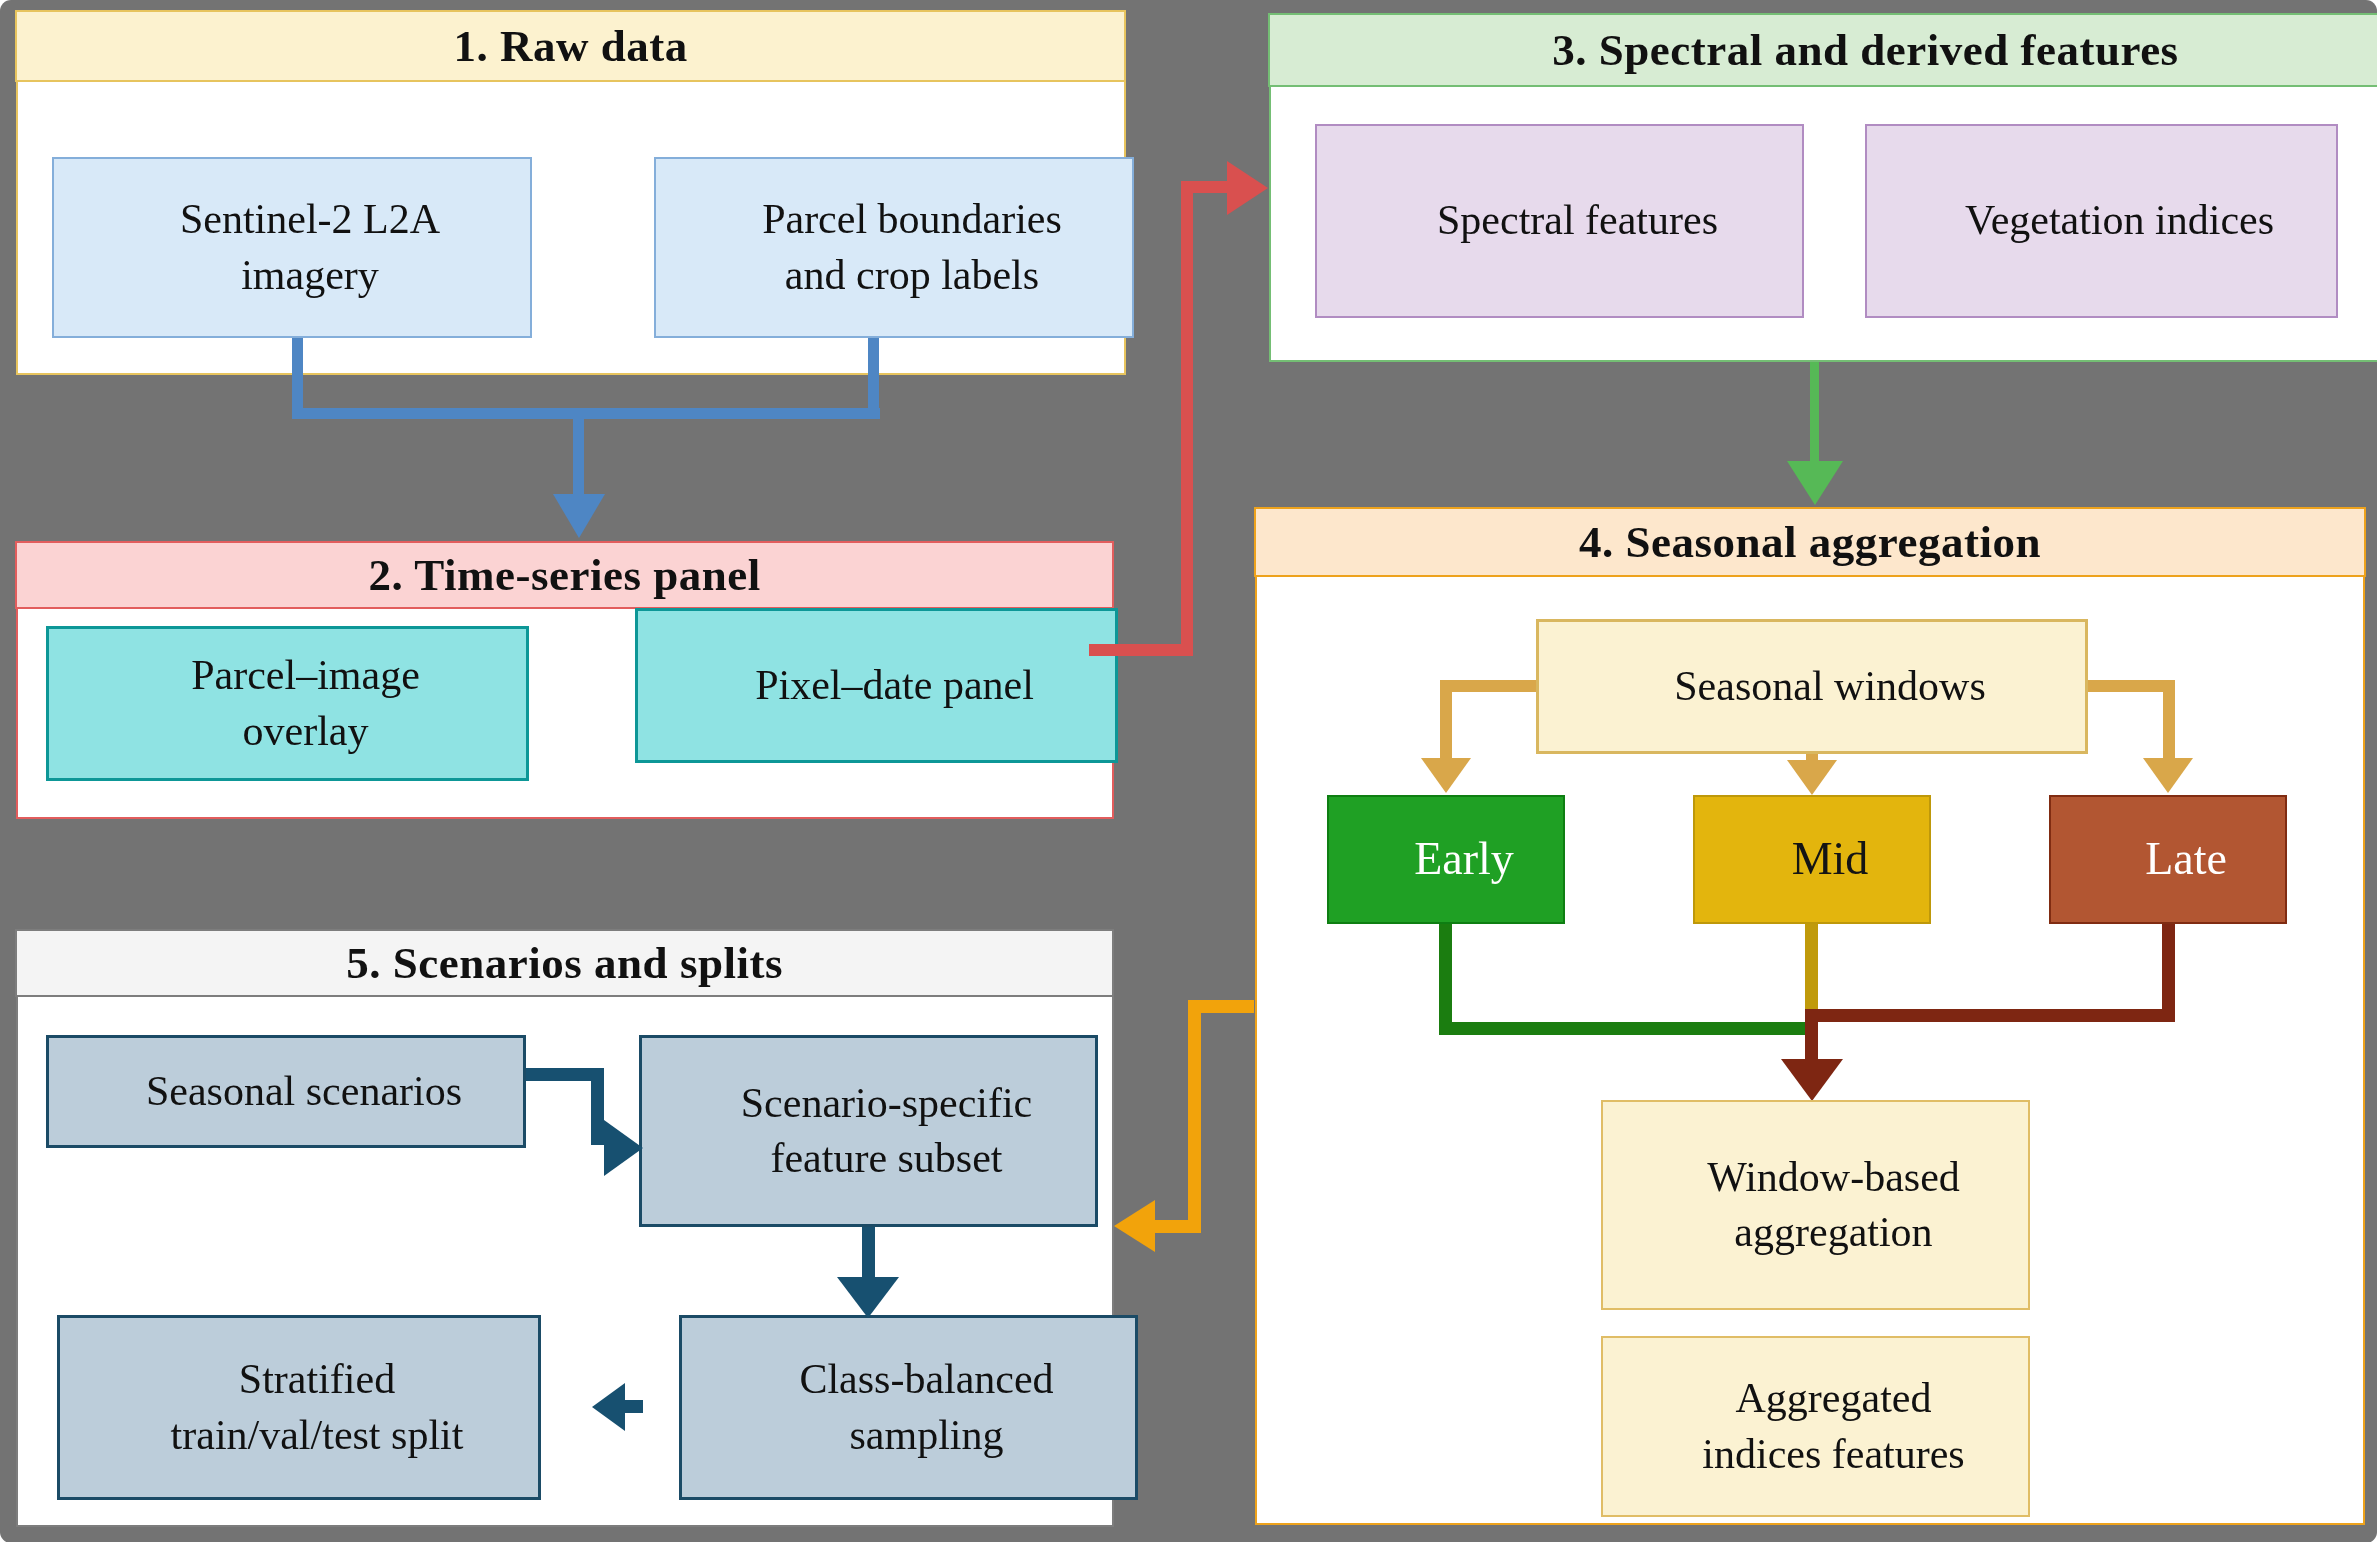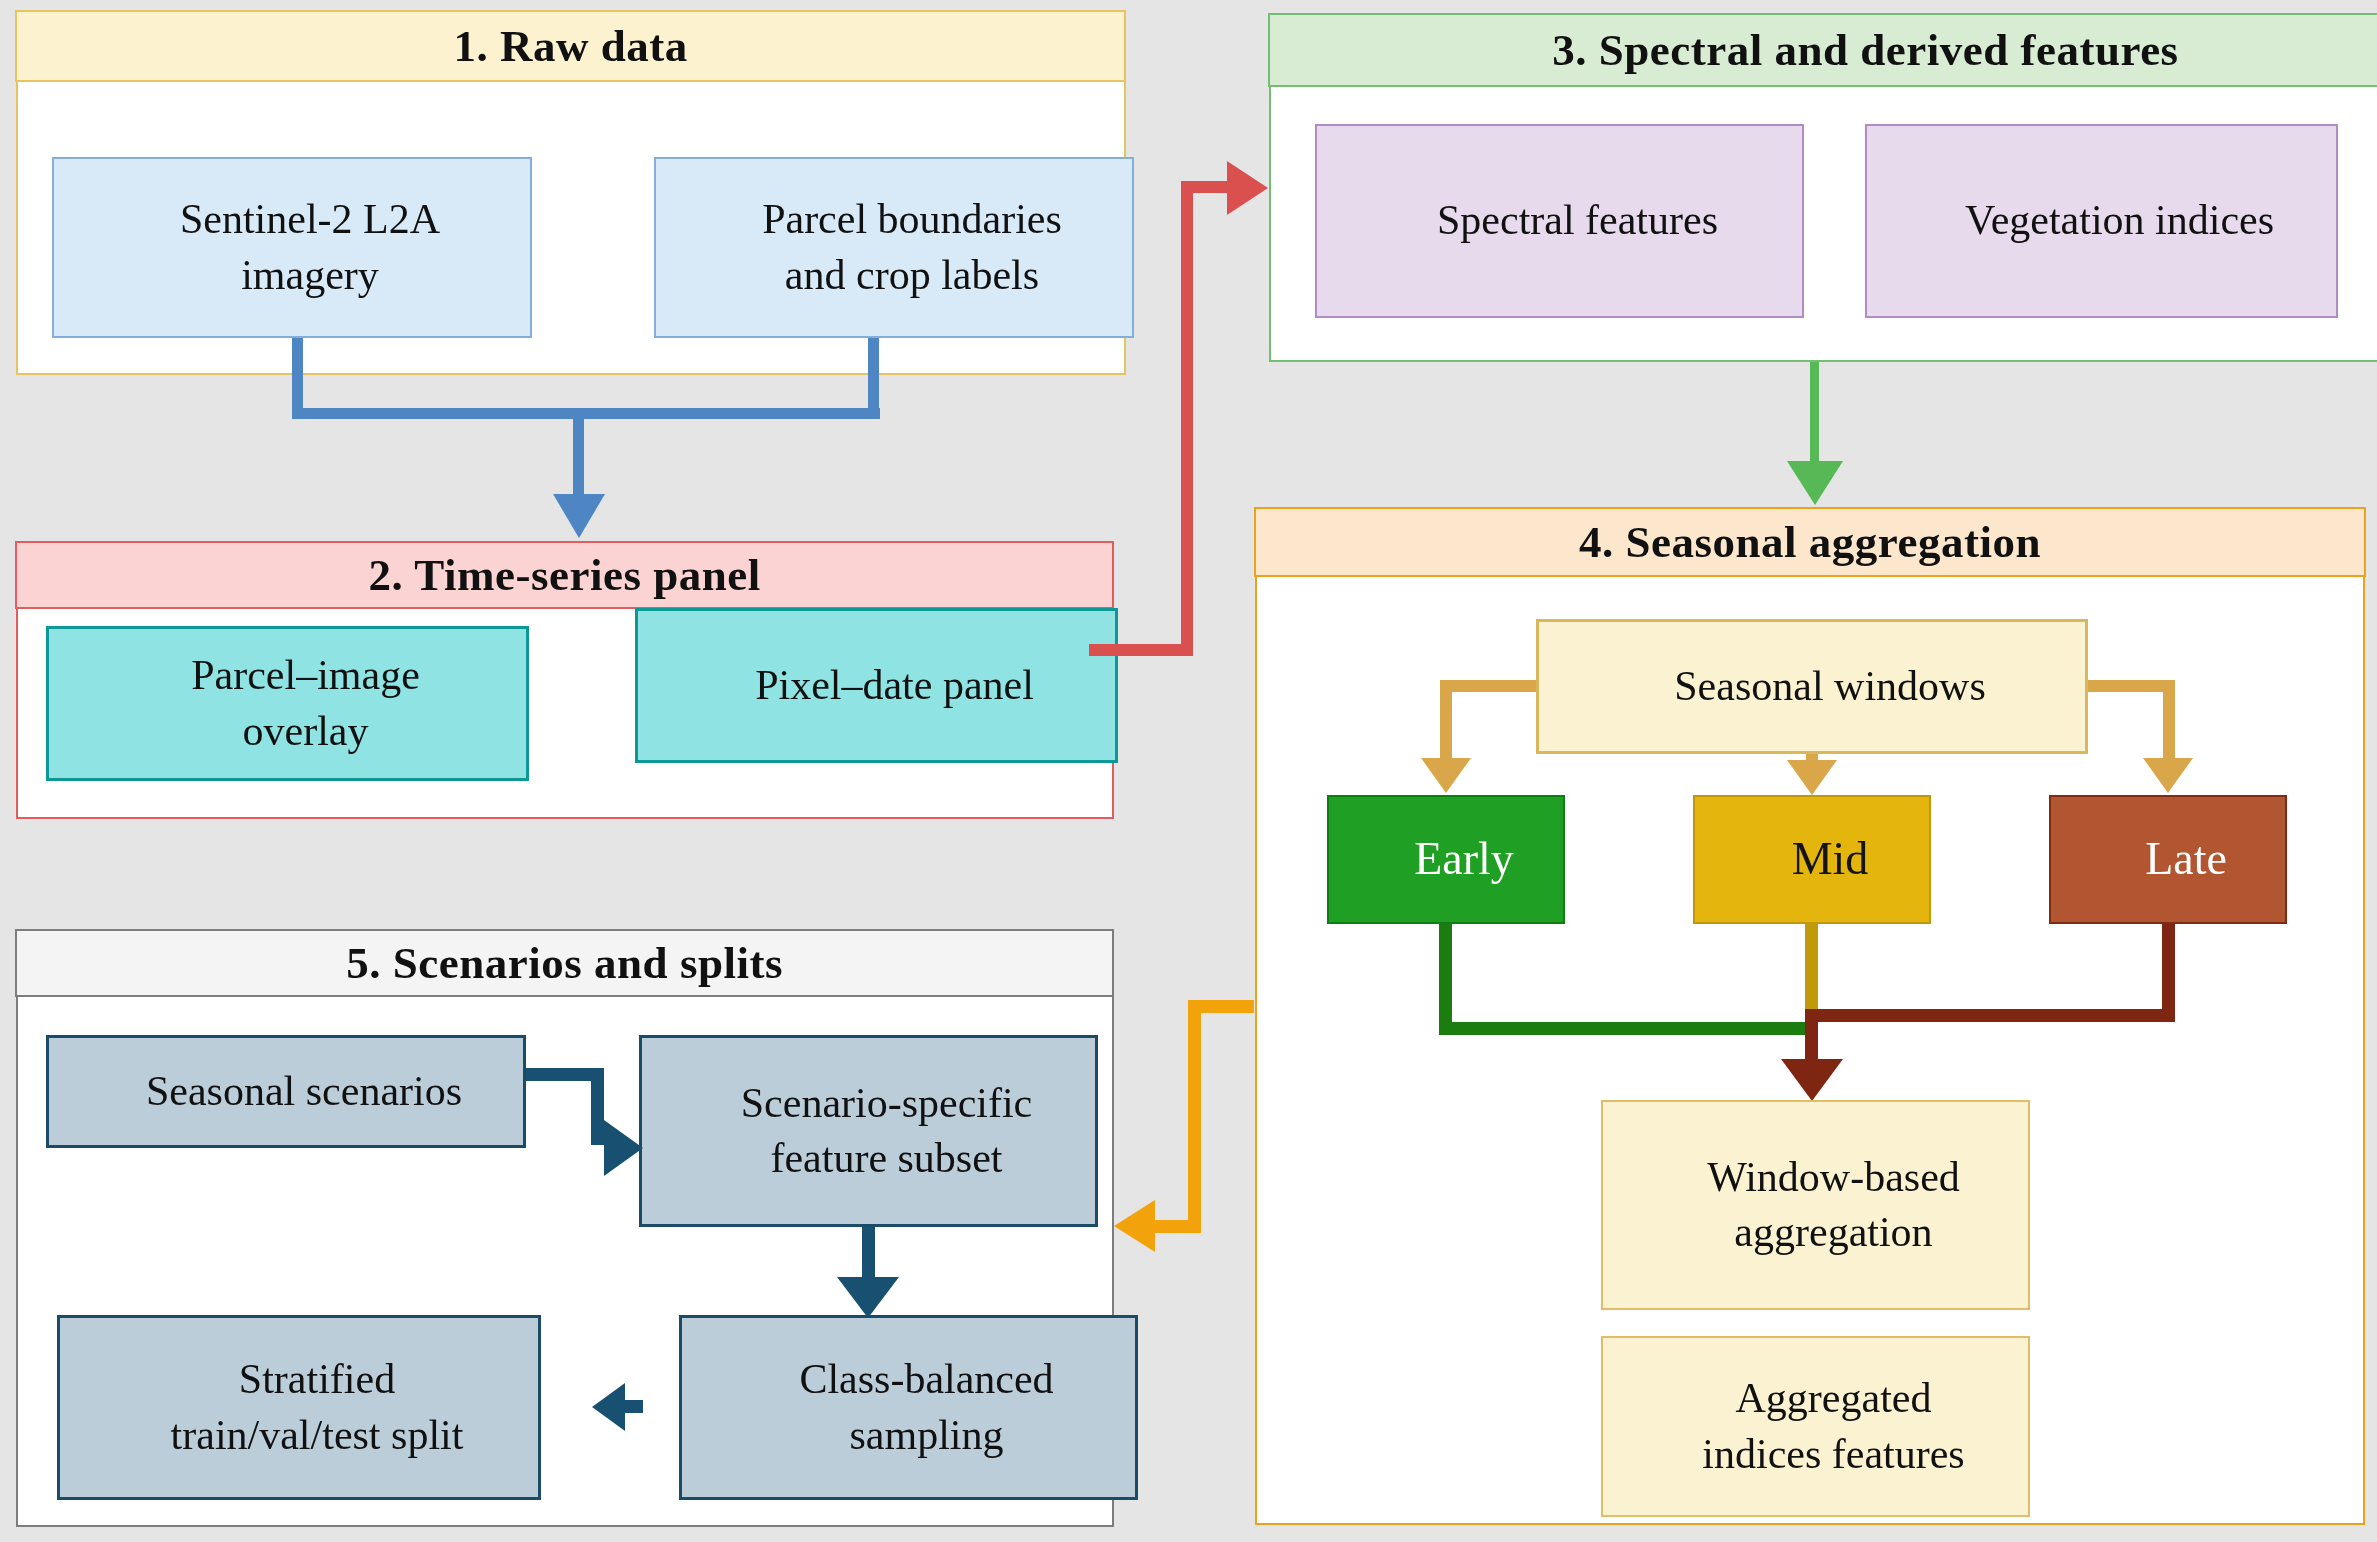--- a/index.html
+++ b/index.html
@@ -1,18 +1,18 @@
 <!DOCTYPE html>
 <html style="font-size:14.8px"><head>
 <meta charset="utf-8">
 <style>
   html,body{margin:0;padding:0;background:#ffffff;}
   .canvas{
-    position:relative;width:2377px;height:1543px;background:#e5e5e5;overflow:hidden;
-    font-family:"Liberation Serif","DejaVu Serif",serif;color:#111;
+    position:relative;width:2377px;height:1543px;background:#737373;overflow:hidden;
+    font-family:"Liberation Serif","DejaVu Serif",serif;color:#111;border-radius:11px;
   }
   .sec{position:absolute;box-sizing:border-box;background:#fff;}
   .sec-header{
     position:absolute;left:-2.8px;top:-2.8px;width:calc(100% + 5.5px);box-sizing:border-box;
     display:flex;align-items:center;justify-content:center;
     font-weight:bold;font-size:45px;letter-spacing:0.5px;
   }
   .node{
     position:absolute;box-sizing:border-box;display:flex;align-items:center;justify-content:center;
     text-align:center;font-size:42px;line-height:1.32;white-space:pre-line;padding-left:36px;

